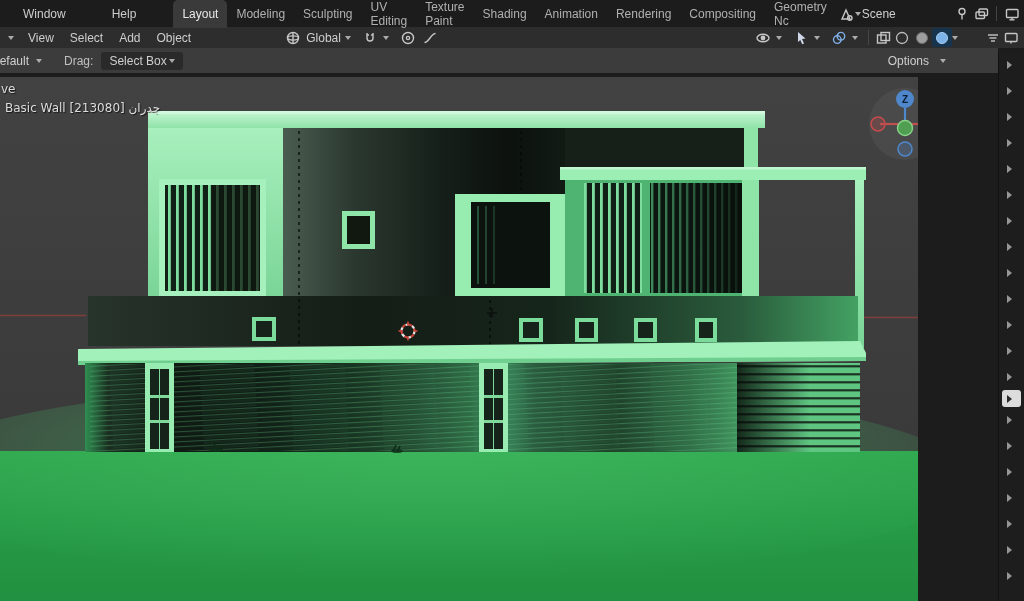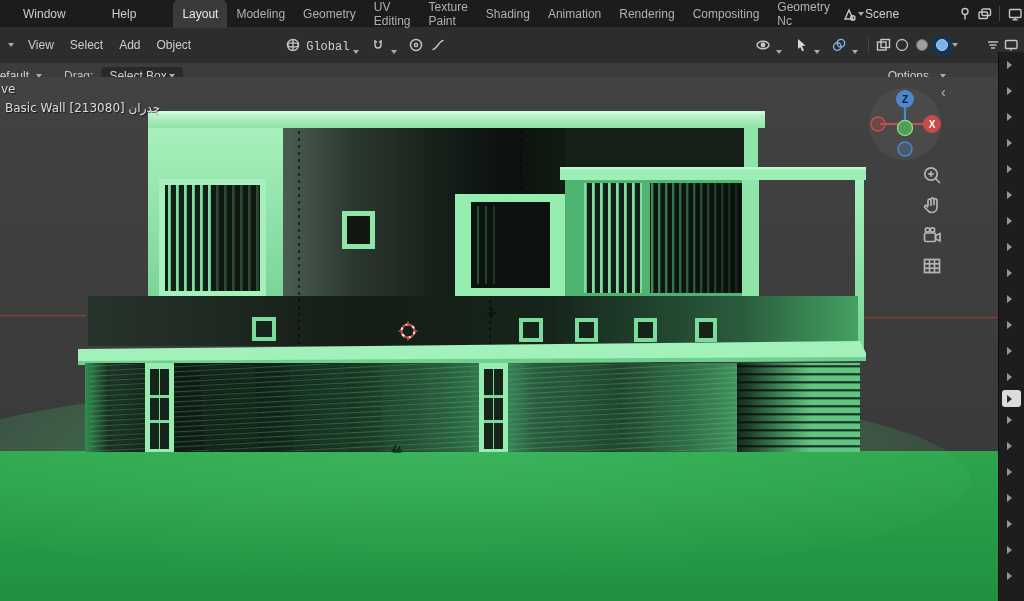--- a/index.html
+++ b/index.html
@@ -13,32 +13,32 @@
   .menu-item{display:flex;align-items:center;padding:0 23px;color:#cdcdcd;cursor:default;}
   .tabs{display:flex;margin-left:14px;}
   .tab{display:flex;align-items:center;padding:14px 9px;color:#b0b0b0;}
   .tab.active{background:#3a3a3a;border-radius:5px 5px 0 0;color:#e8e8e8;}
   .topbar-right{margin-left:auto;display:flex;align-items:center;gap:1px;padding-right:5px;}
   .chev{width:0;height:0;border-left:3.5px solid transparent;border-right:3.5px solid transparent;border-top:4px solid #ababab;display:inline-block;}
   .vsep{width:1px;height:15px;background:#454545;margin:0 5px;}
   .iconbox{display:flex;align-items:center;justify-content:center;width:18px;height:18px;}
   .iconbox svg{stroke:#c6c6c6;fill:none;stroke-width:1.4;}
   
-  .toolbar{height:36px;background:#2d2d2d;display:flex;align-items:center;color:#cfcfcf;}
+  .toolbar{height:21px;background:#2d2d2d;display:flex;align-items:center;color:#cfcfcf;}
   .toolbar .menu-item{padding:0 8px;}
-  .tb-group{display:flex;align-items:flex-end;gap:4px;padding:0 5px;font-family:Liberation Mono, monospace;}
+  .tb-group{display:flex;align-items:center;gap:4px;padding:0 5px;}
   .dropdown-pill{display:flex;align-items:center;gap:2px;background:#2a2a2a;border-radius:3px;padding:2px 8px;}
   .shade-btn{display:flex;align-items:center;justify-content:center;width:20px;height:19px;border-radius:3px;}
   .shade-btn.active{background:#17344f;}
   
   .toolheader{height:25px;width:998px;background:#3c3c3c;display:flex;align-items:center;color:#cfcfcf;}
   .preset-crop{overflow:hidden;display:flex;align-items:center;height:25px;}
   .preset-crop .lbl{margin-left:-9px;display:flex;align-items:center;gap:7px;padding-right:4px;}
   
-  .viewport{position:absolute;left:0;top:77px;width:998px;height:524px;background:#000000;overflow:hidden;}
+  .viewport{position:absolute;left:0;top:77px;width:918px;height:524px;background:#000000;overflow:hidden;}
   .vp-overlay-text{position:absolute;color:#dcdcdc;font-family:"DejaVu Sans",sans-serif;font-size:12px;text-shadow:1px 1px 1px rgba(0,0,0,.65);white-space:nowrap;}
   .gizmo{position:absolute;top:9px;left:867px;width:76px;height:76px;}
   .navtools{position:absolute;top:87px;left:920px;display:flex;flex-direction:column;gap:6px;}
   .navtools .tool{width:24px;height:24px;display:flex;align-items:center;justify-content:center;opacity:.85;}
   .navtools svg{stroke:#c9c9c9;fill:none;stroke-width:1.7;}
   .collapse-arrow{position:absolute;top:8px;left:941px;color:#b9b9b9;font-size:14px;line-height:14px;}
   
   .outliner{position:absolute;top:52px;right:0;width:26px;height:549px;background:#1d1d1d;border-left:1px solid #101010;box-sizing:border-box;}
   .ol-row{height:26px;display:flex;align-items:center;padding-left:8px;box-sizing:border-box;}
   .tri{width:0;height:0;border-left:5px solid #969696;border-top:4px solid transparent;border-bottom:4px solid transparent;}
@@ -56,21 +56,21 @@
       <span>Help</span>
     </div>
   <div class="tabs">
     <div class="tab active">
         <span>Layout</span>
       </div>
     <div class="tab">
         <span>Modeling</span>
       </div>
     <div class="tab">
-        <span>Geometry</span>
+        <span>Sculpting</span>
       </div>
     <div class="tab">
         <span>UV Editing</span>
       </div>
     <div class="tab">
         <span>Texture Paint</span>
       </div>
     <div class="tab">
         <span>Shading</span>
       </div>

